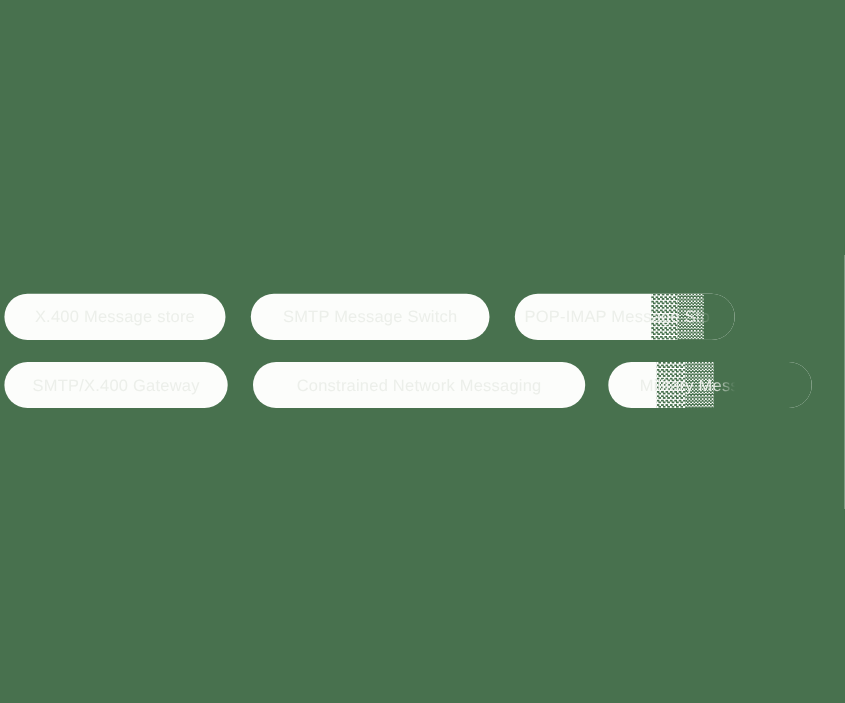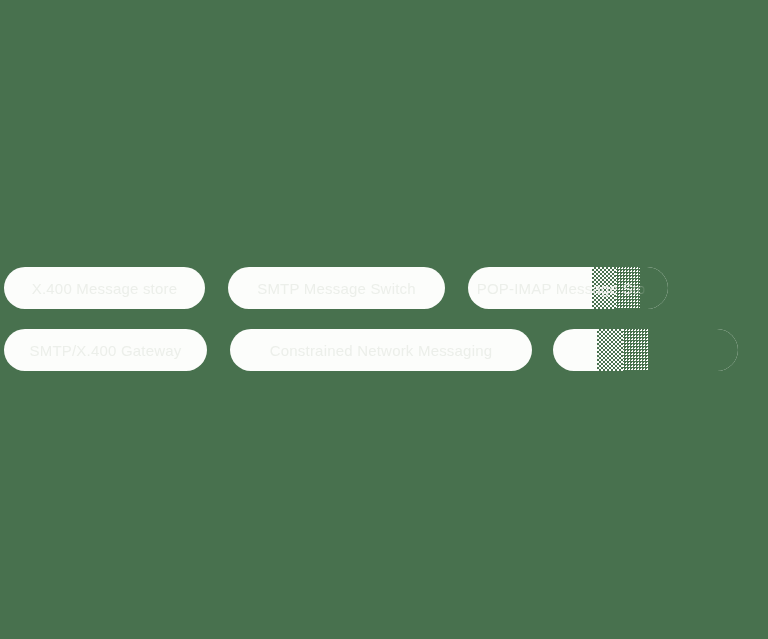--- a/index.html
+++ b/index.html
@@ -115,15 +115,16 @@
   <div class="pill p-r2c2">
     <span class="label">Constrained Network Messaging</span>
   </div>
 
   <div class="pill p-r2c3 fade-r2">
     <div class="fade-overlay">
       <i class="dither-a"></i>
       <i class="dither-b"></i>
       <i class="solid"></i>
     </div>
+    <span class="label">Military Messaging</span>
   </div>
 
 </div>
 
 </body></html>

